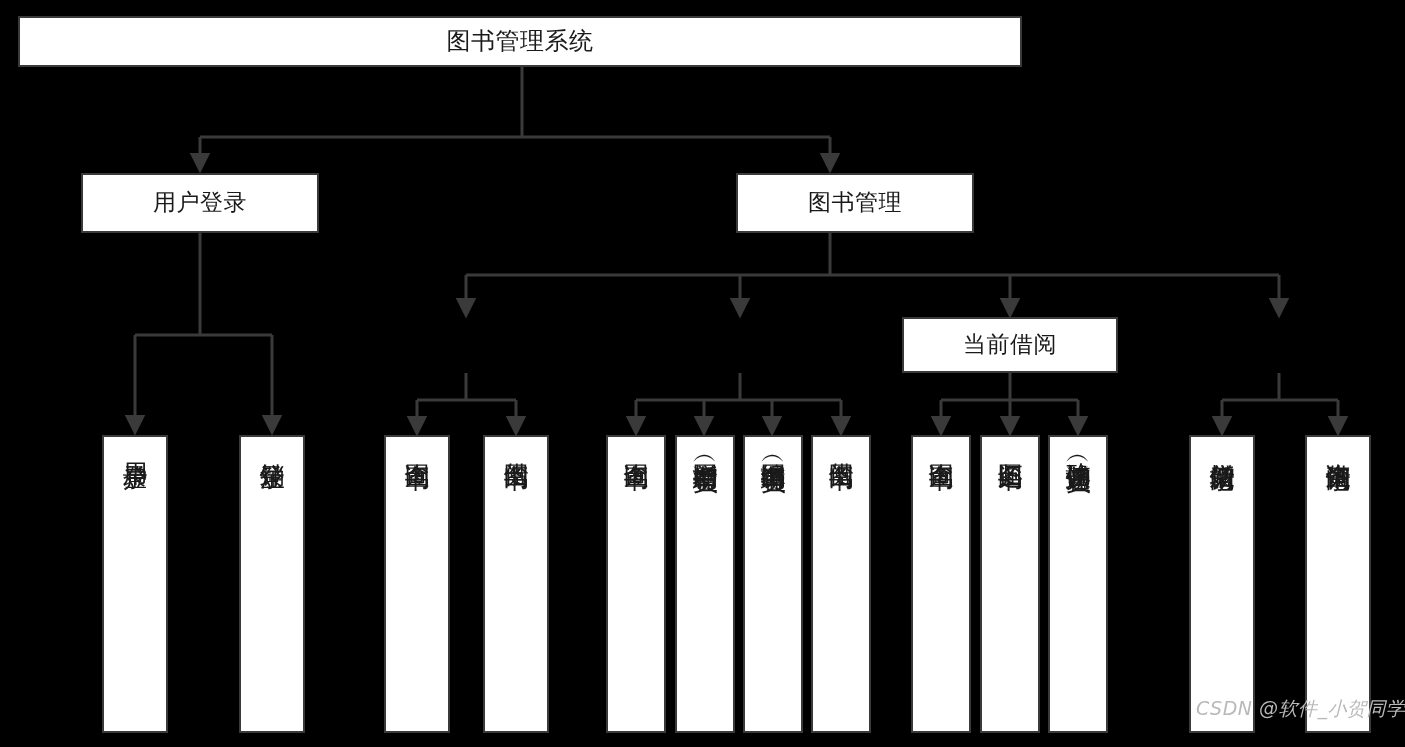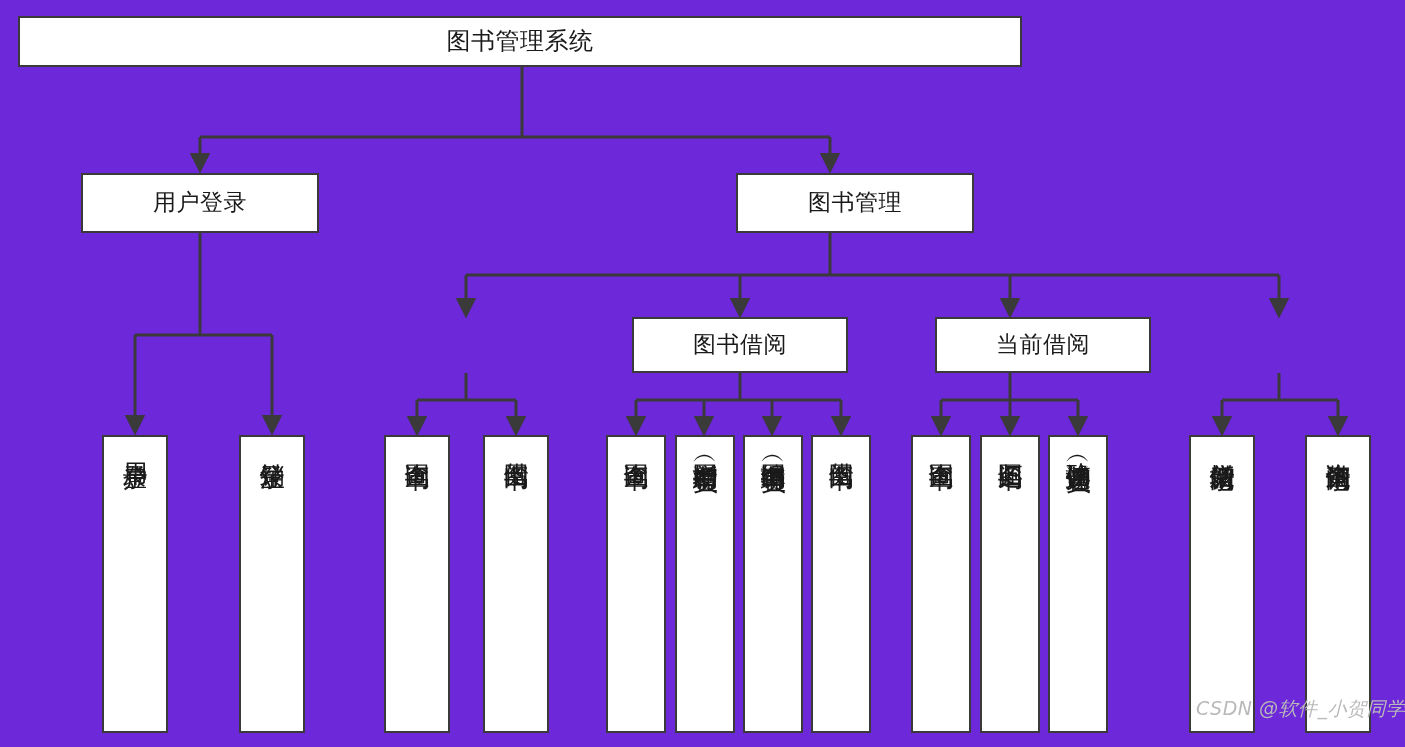--- a/index.html
+++ b/index.html
@@ -8,21 +8,21 @@
     padding: 0;
     background: #ffffff;
   }
   body {
     font-family: "DejaVu Sans", "Liberation Sans", sans-serif;
   }
   #canvas {
     position: relative;
     width: 1405px;
     height: 747px;
-    background: #6d28d9;
+    background: #000000;
     overflow: hidden;
   }
   svg#wires {
     position: absolute;
     left: 0;
     top: 0;
     width: 1405px;
     height: 747px;
     pointer-events: none;
   }
@@ -129,25 +129,22 @@
 
   <div class="node horiz" style="left:81px; top:173px; width:238px; height:60px;">
     <span class="cap">用户登录</span>
   </div>
 
   <div class="node horiz" style="left:736px; top:173px; width:238px; height:60px;">
     <span class="cap">图书管理</span>
   </div>
 
 
-  <div class="node horiz" style="left:632px; top:317px; width:216px; height:56px;">
-    <span class="cap">图书借阅</span>
-  </div>
-
-  <div class="node horiz" style="left:935px; top:317px; width:216px; height:56px;">
+
+  <div class="node horiz" style="left:902px; top:317px; width:216px; height:56px;">
     <span class="cap">当前借阅</span>
   </div>
 
 
   <div class="node leaf" style="left:102px; top:435px; width:66px; height:298px;">
     <span class="cap">用户登录</span>
   </div>
 
   <div class="node leaf" style="left:239px; top:435px; width:66px; height:298px;">
     <span class="cap">注销登录</span>

